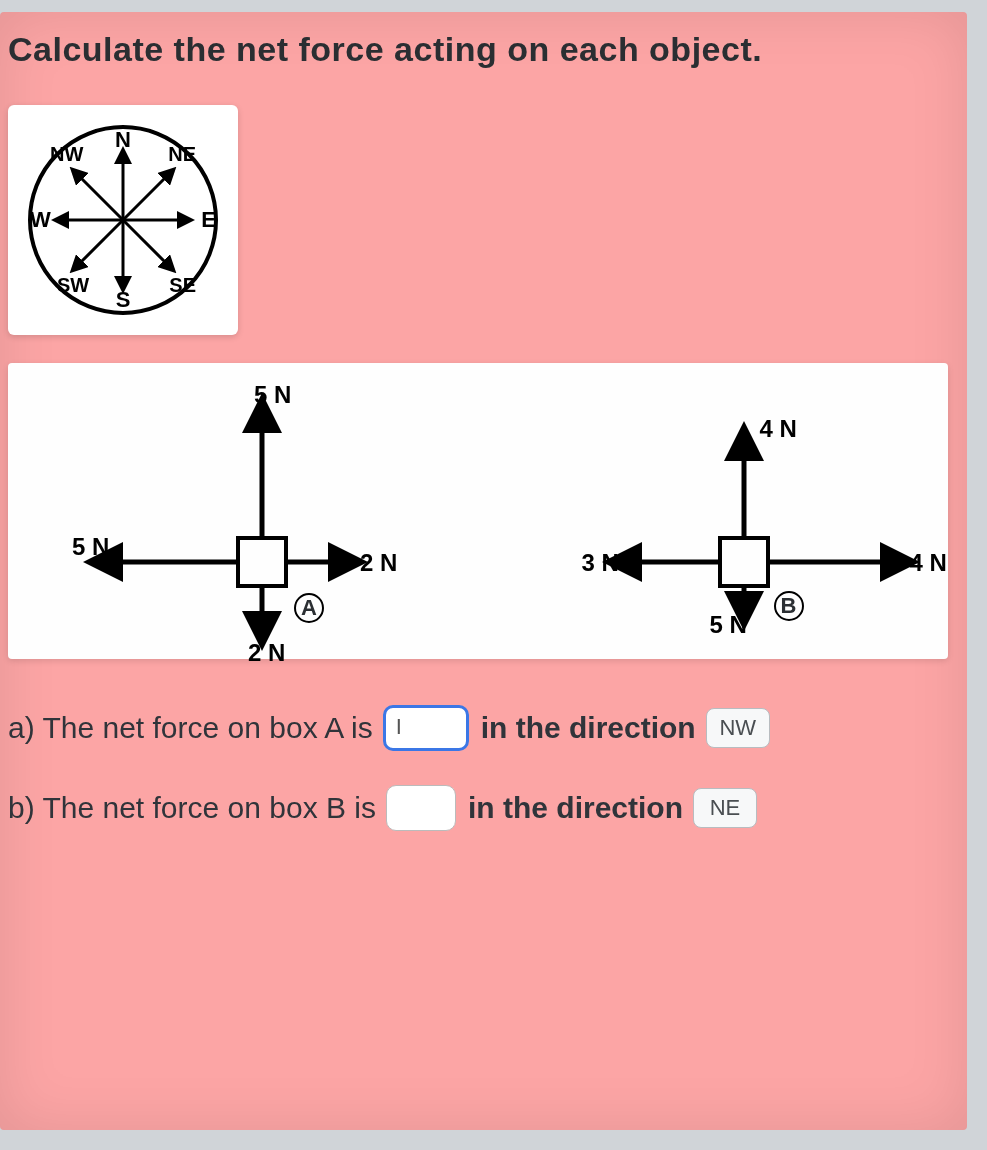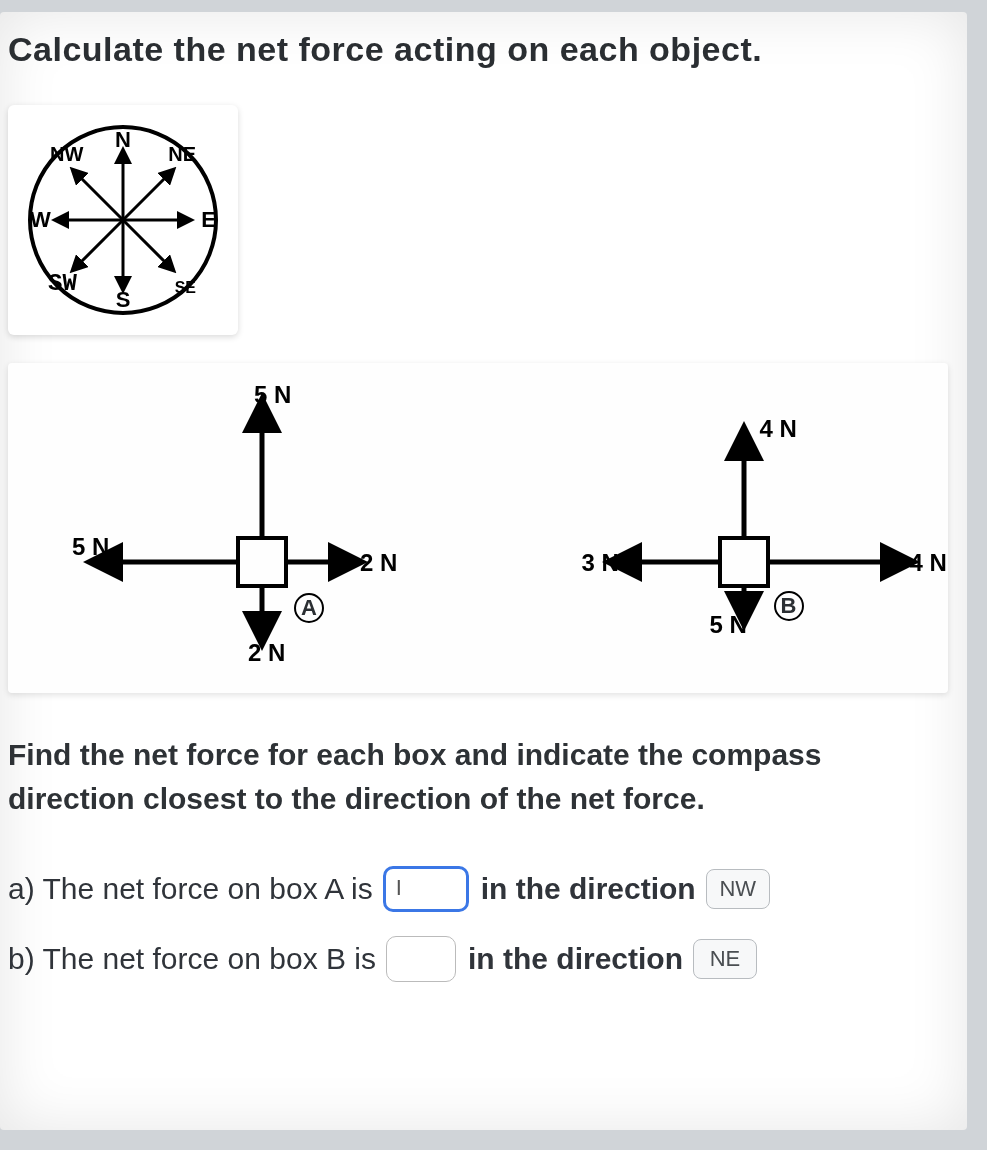--- a/index.html
+++ b/index.html
@@ -7,21 +7,21 @@
     width: 987px;
     height: 1150px;
     background: #d0d4d8;
     font-family: Arial, Helvetica, sans-serif;
     color: #2b2f33;
     padding: 12px 20px 20px 0;
     position: relative;
     overflow: hidden;
   }
   .page {
-    background: #ffffff;
+    background: #fca5a5;
     width: 100%;
     height: 100%;
     padding: 18px 20px 30px 8px;
     border-radius: 4px;
     box-shadow: inset 0 0 60px rgba(0,0,0,0.1);
   }
   .title {
     font-size: 34px;
     font-weight: 700;
     color: #2a2e32;
@@ -53,29 +53,29 @@
     font-weight: 800;
     font-size: 22px;
     color: #000;
   }
   .compass .n  { top: -2px; left: 50%; transform: translate(-50%,0); }
   .compass .s  { bottom: -2px; left: 50%; transform: translate(-50%,0); }
   .compass .w  { left: -2px; top: 50%; transform: translate(0,-50%); }
   .compass .e  { right: -2px; top: 50%; transform: translate(0,-50%); }
   .compass .ne { top: 14px; right: 18px; font-size: 20px; }
   .compass .nw { top: 14px; left: 18px; font-size: 20px; }
-  .compass .se { bottom: 14px; right: 18px; font-size: 16px; }
-  .compass .sw { bottom: 14px; left: 16px; font-size: 24px; font-family: Liberation Mono, monospace; }
+  .compass .se { bottom: 14px; right: 18px; font-size: 20px; }
+  .compass .sw { bottom: 14px; left: 25px; font-size: 20px; }
   .compass svg { position: absolute; top: 0; left: 0; }
 
   
   .diagrams {
     background: #fefefe;
     width: 940px;
-    height: 330px;
+    height: 296px;
     margin-left: 0;
     border-radius: 4px;
     box-shadow: 0 2px 6px rgba(0,0,0,0.12);
     display: flex;
     align-items: center;
     position: relative;
   }
   .diag {
     flex: 1;
     position: relative;
@@ -224,29 +224,28 @@
       </svg>
       <span class="flabel" style="left:258px; top:52px;">4 N</span>
       <span class="flabel" style="left:208px; top:248px;">5 N</span>
       <span class="flabel" style="left:80px;  top:186px;">3 N</span>
       <span class="flabel" style="left:408px; top:186px;">4 N</span>
       <span class="boxletter" style="left:272px; top:228px;">B</span>
     </div>
 
   </div>
 
-  <div class="instr">Find the net force for each box and indicate the compass direction closest to the direction of the net force.</div>
 
   <div class="qline">
     <span>a) The net force on box A is</span>
     <span class="inputbox">I</span>
     <span class="mid">in the direction</span>
     <span class="dirbox">NW</span>
   </div>
 
-  <div class="qline" style="margin-top:24px;">
+  <div class="qline" style="margin-top:34px;">
     <span>b) The net force on box B is</span>
     <span class="inputbox plain"></span>
     <span class="mid">in the direction</span>
     <span class="dirbox">NE</span>
   </div>
 
 </div>
 
 </body></html>

